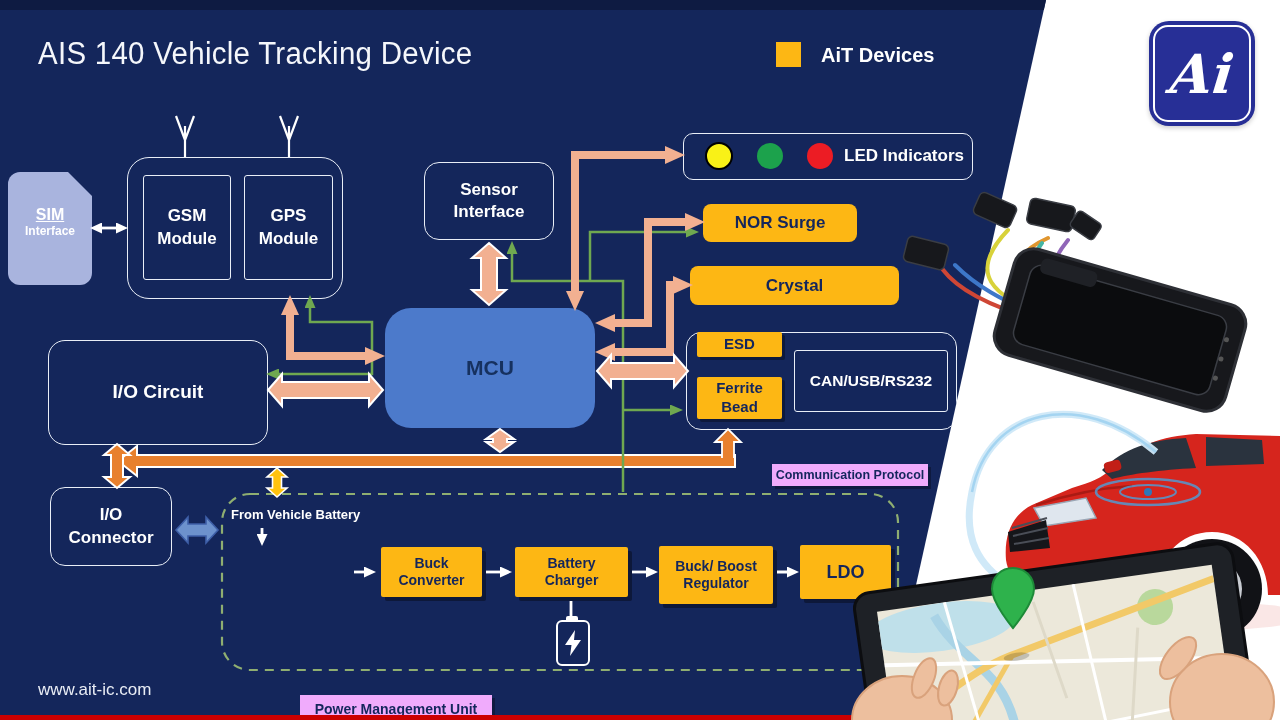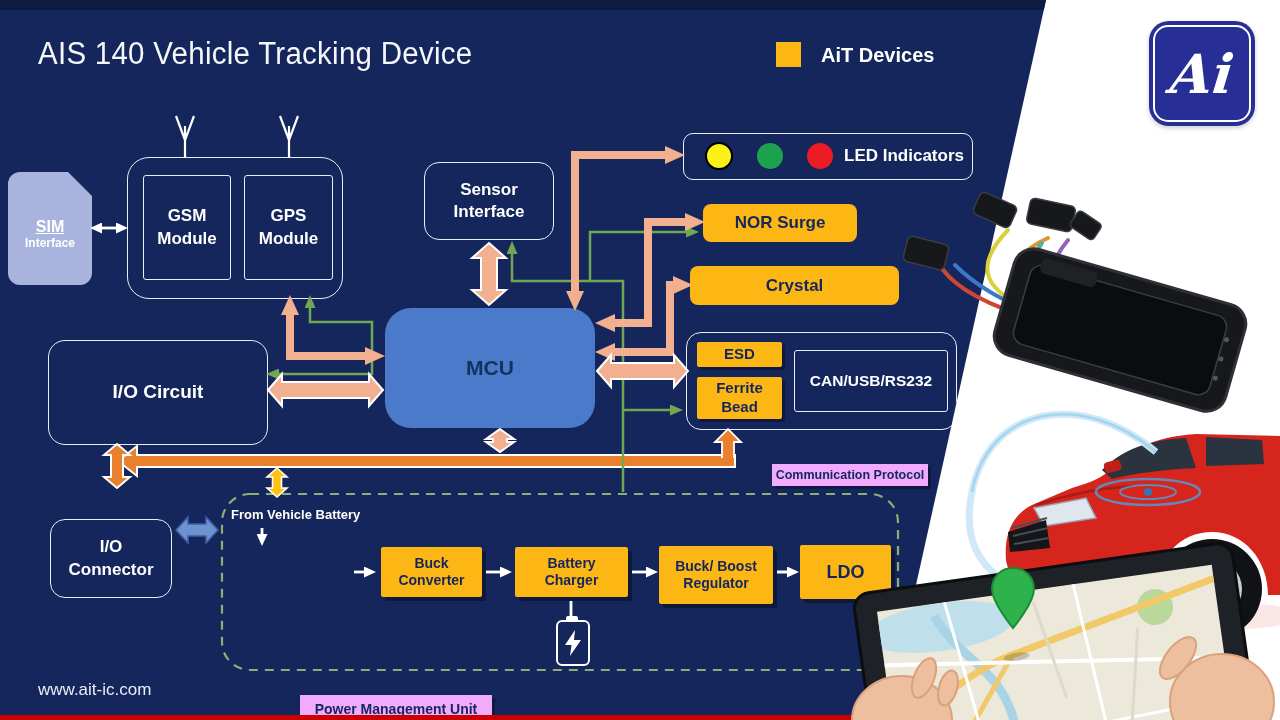--- a/index.html
+++ b/index.html
@@ -28,34 +28,34 @@
   .d2{left:73px;} .d3{left:123px;}
   .ledlab{position:absolute;left:160px;top:0;height:45px;display:flex;align-items:center;font-size:17px;}
   .ybox{position:absolute;background:#FDB714;color:#14265C;font-weight:bold;display:flex;align-items:center;
         justify-content:center;text-align:center;border-radius:8px;font-size:17px;line-height:1.25;}
   .nor{left:703px;top:204px;width:154px;height:38px;}
   .crystal{left:690px;top:266px;width:209px;height:39px;}
   .mcu{position:absolute;left:385px;top:308px;width:210px;height:120px;background:#4C7ACB;border-radius:26px;
        color:#16315F;font-weight:bold;font-size:21px;display:flex;align-items:center;justify-content:center;}
   .commwrap{left:686px;top:332px;width:269px;height:96px;border-radius:15px;}
   .sq{border-radius:2px;box-shadow:3px 3px 0 rgba(5,10,25,.45);}
-  .esd{left:697px;top:342px;width:85px;height:25px;font-size:15px;}
+  .esd{left:697px;top:332px;width:85px;height:25px;font-size:15px;}
   .ferrite{left:697px;top:377px;width:85px;height:42px;font-size:15px;padding:0 8px;box-sizing:border-box;}
   .can{left:794px;top:350px;width:152px;height:60px;font-size:15.5px;border-radius:3px;}
   .plabel{position:absolute;background:#f0abfc;color:#14265C;font-weight:bold;display:flex;align-items:center;
           justify-content:center;text-align:center;box-shadow:3px 3px 0 rgba(5,10,25,.4);margin-top:36px;}
   .commlab{left:772px;top:428px;width:156px;height:22px;font-size:12.5px;}
   .pmulab{left:300px;top:659px;width:192px;height:27px;font-size:14px;}
   .iocirc{left:48px;top:340px;width:218px;height:103px;font-size:19px;border-radius:17px;}
-  .ioconn{left:50px;top:487px;width:122px;height:79px;padding:0 22px;box-sizing:border-box;border-radius:15px;margin-top:32px;}
+  .ioconn{left:50px;top:487px;width:122px;height:79px;padding:0 22px;box-sizing:border-box;border-radius:15px;}
   .sim{position:absolute;left:8px;top:172px;width:84px;height:113px;background:#A9B4DE;border-radius:12px;
        color:#fff;text-align:center;}
   .sim-cut{position:absolute;top:0;right:0;width:0;height:0;border-left:24px solid transparent;
            border-top:24px solid #14265B;}
-  .sim-t{margin-top:46px;font-size:16px;font-weight:bold;text-decoration:underline;}
+  .sim-t{margin-top:34px;font-size:16px;font-weight:bold;text-decoration:underline;}
   .sim-s{font-size:12px;font-weight:bold;}
   .fvb{position:absolute;left:231px;top:507px;color:#fff;font-weight:bold;font-size:13px;}
   .st{font-size:14px;box-shadow:4px 4px 0 rgba(5,10,25,.5);border-radius:2px;padding:0 6px;box-sizing:border-box;}
   .s0{left:240px;top:546px;width:110px;height:50px;}
   .s1{left:381px;top:547px;width:101px;height:50px;}
   .s2{left:515px;top:547px;width:113px;height:50px;}
   .s3{left:659px;top:546px;width:114px;height:58px;}
   .s4{left:800px;top:545px;width:91px;height:54px;font-size:18px;}
   .battery{position:absolute;left:556px;top:620px;width:30px;height:42px;border:2px solid #fff;border-radius:6px;
            display:flex;align-items:center;justify-content:center;}

